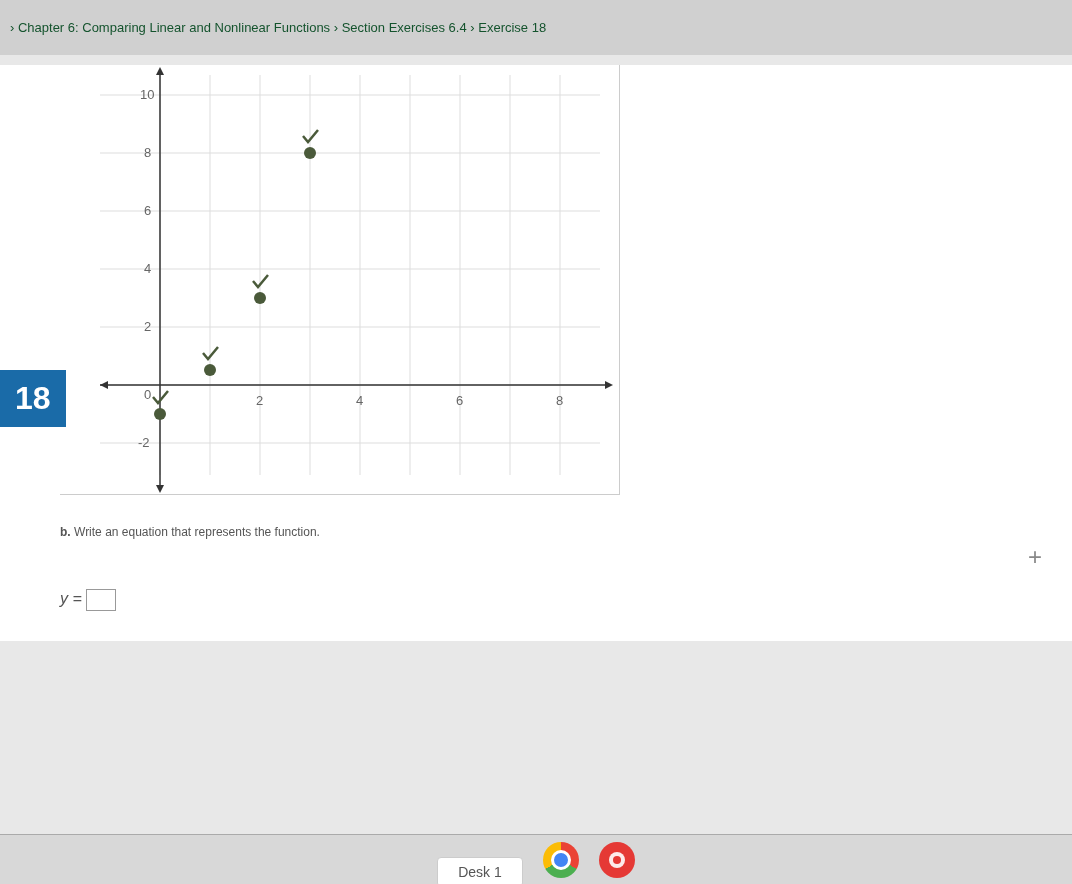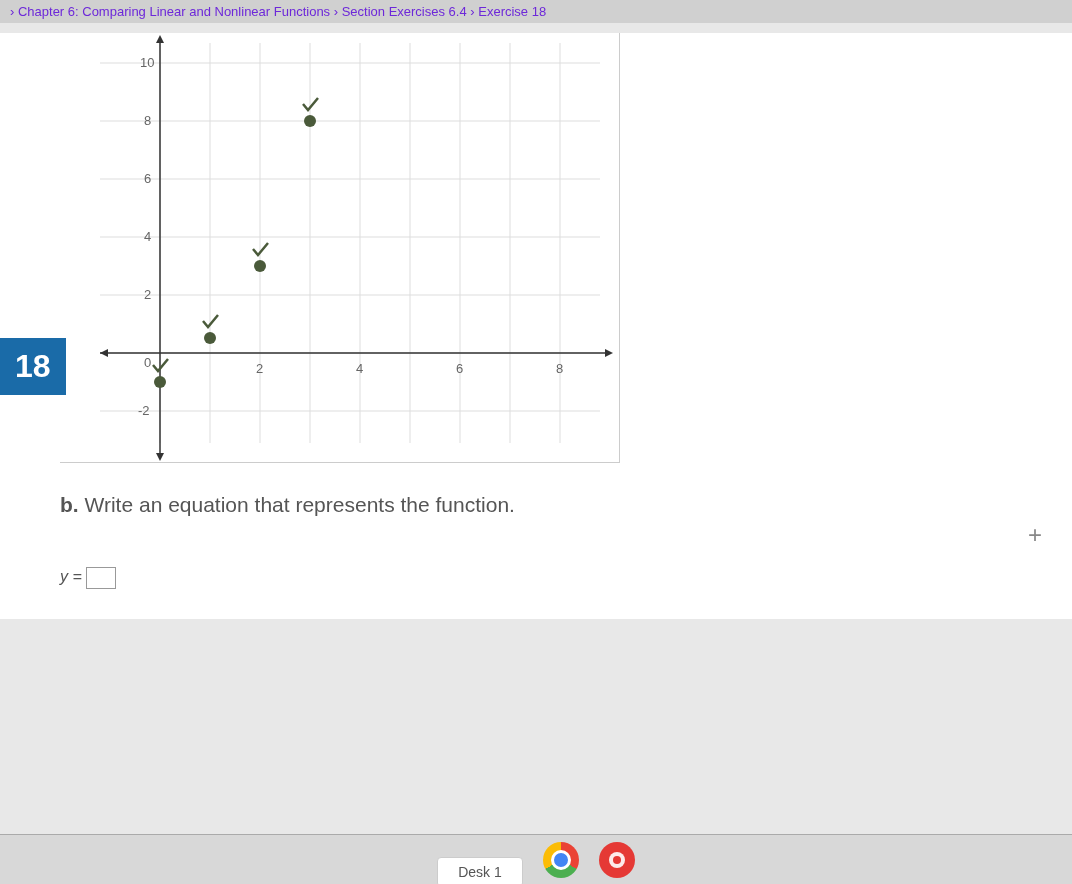--- a/index.html
+++ b/index.html
@@ -6,23 +6,23 @@
     body {
       font-family: Arial, sans-serif;
       background: #e8e8e8;
       width: 1072px;
       height: 884px;
       position: relative;
       overflow: hidden;
     }
     .breadcrumb {
       background: #d0d0d0;
-      padding: 4px 10px;
+      padding: 20px 10px;
       font-size: 13px;
-      color: #6d28d9;
+      color: #14532d;
       filter: blur(0.5px);
     }
     .content-area {
       background: #fff;
       padding: 0;
       position: relative;
     }
     .problem-number {
       position: absolute;
       left: 0;
@@ -67,21 +67,21 @@
     .dropdown-box::after {
       content: "▾";
       position: absolute;
       right: 3px;
       top: 2px;
       font-size: 10px;
       color: #666;
     }
     .part-b {
       padding: 30px 60px 20px 60px;
-      font-size: 21px;
+      font-size: 12px;
       color: #555;
     }
     .equation-row {
       padding: 30px 60px;
       font-size: 16px;
       color: #555;
       font-style: italic;
     }
     .input-box {
       display: inline-block;

